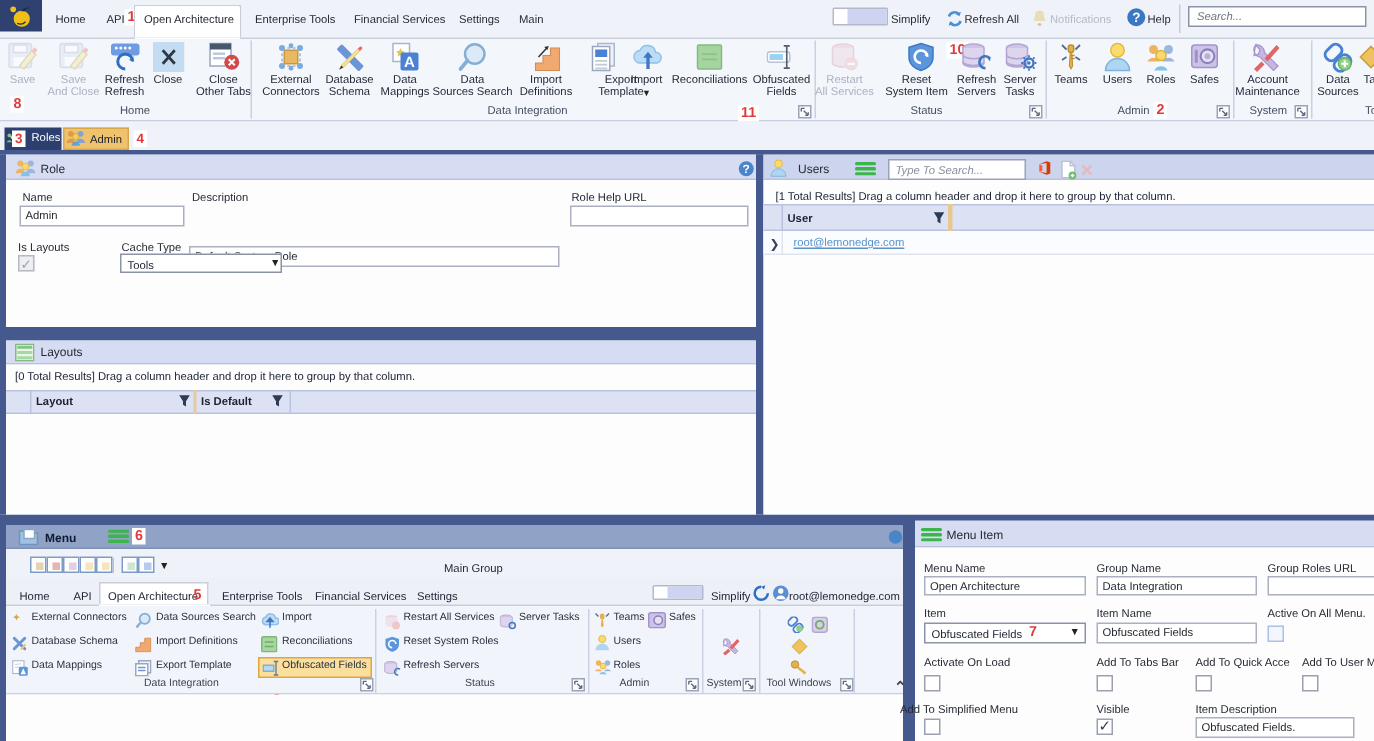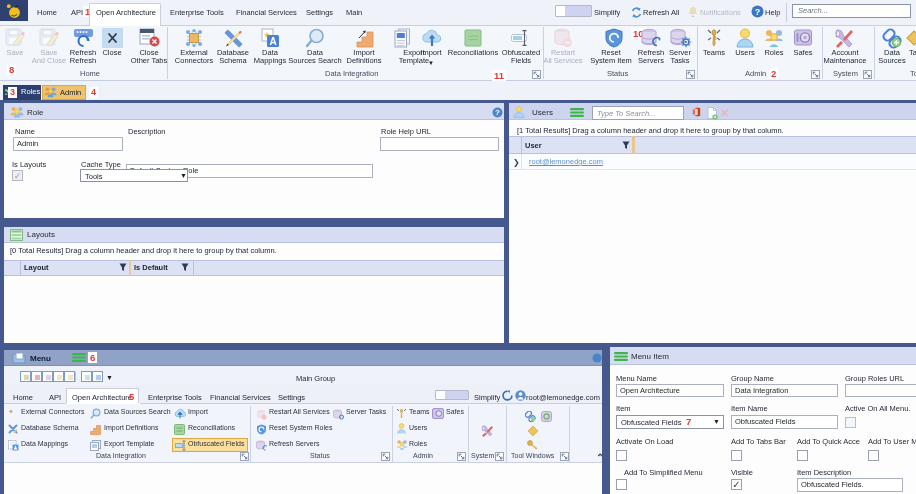--- a/index.html
+++ b/index.html
@@ -854,18 +854,18 @@
 <div class="ab inp" style="left:731px;top:415px;width:107px;height:14px;">Obfuscated Fields</div>
 <div class="ab cb" style="left:845px;top:417px;border-color:#a9c0e8;background:#f3f7fd;"></div>
 <div class="ab lbl" style="left:616px;top:437px;">Activate On Load</div>
 <div class="ab lbl" style="left:731px;top:437px;">Add To Tabs Bar</div>
 <div class="ab lbl" style="left:797px;top:437px;">Add To Quick Acce</div>
 <div class="ab lbl" style="left:868px;top:437px;">Add To User Me</div>
 <div class="ab cb" style="left:616px;top:450px;"></div>
 <div class="ab cb" style="left:731px;top:450px;"></div>
 <div class="ab cb" style="left:797px;top:450px;"></div>
 <div class="ab cb" style="left:868px;top:450px;"></div>
-<div class="ab lbl" style="left:624px;top:468px;">Add To Simplified Menu</div>
+<div class="ab lbl" style="left:600px;top:468px;">Add To Simplified Menu</div>
 <div class="ab lbl" style="left:731px;top:468px;">Visible</div>
 <div class="ab lbl" style="left:797px;top:468px;">Item Description</div>
 <div class="ab cb" style="left:616px;top:479px;"></div>
 <div class="ab cb" style="left:731px;top:479px;color:#2c3b56;font-size:10px;line-height:10px;text-align:center;">✓</div>
 <div class="ab inp" style="left:797px;top:478px;width:106px;height:14px;">Obfuscated Fields.</div>
 
 </body></html>

